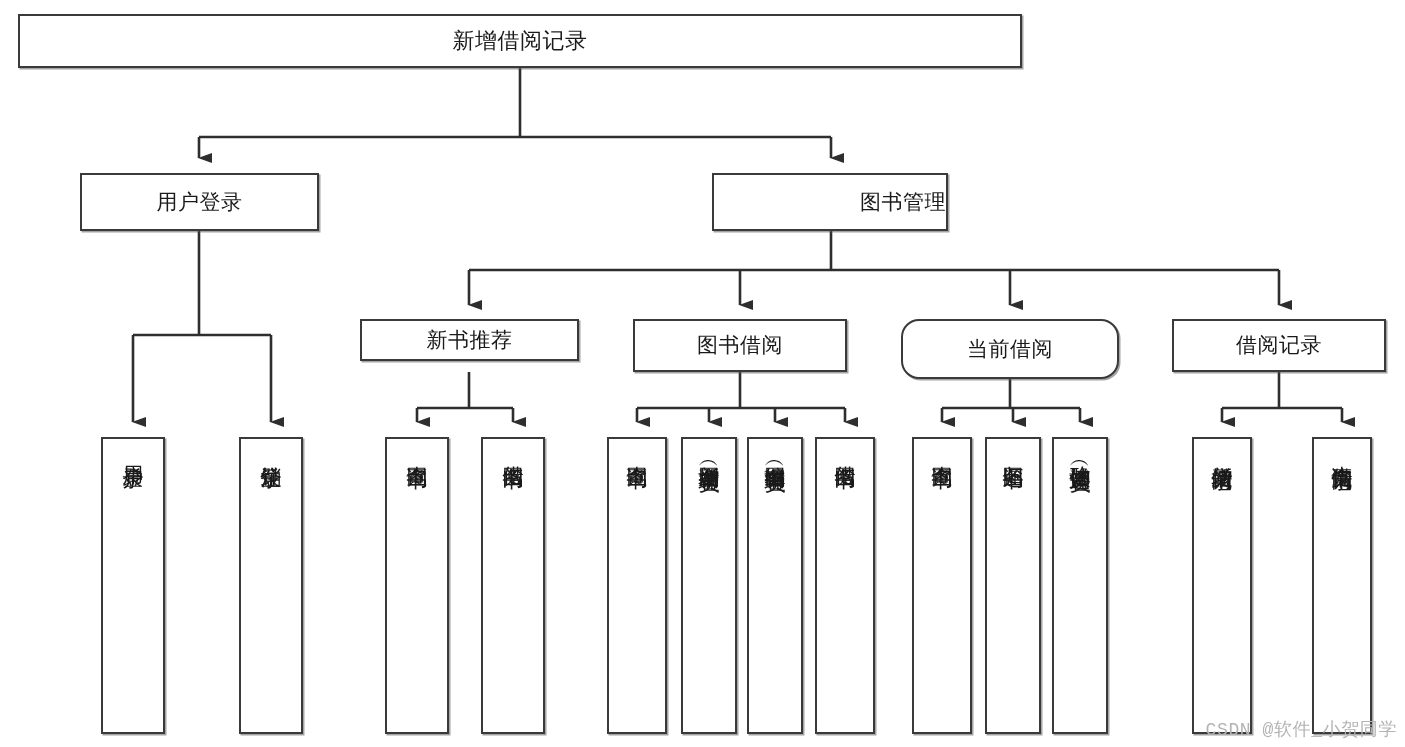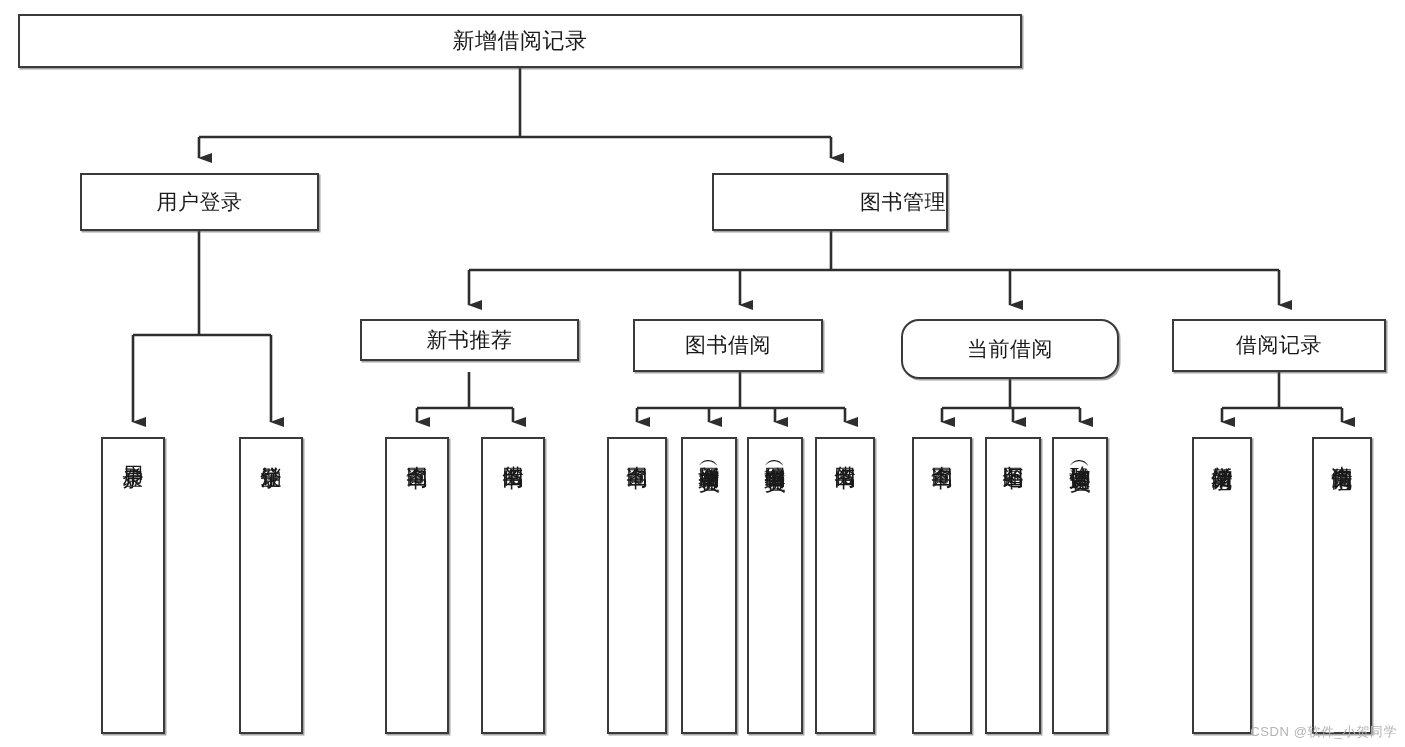--- a/index.html
+++ b/index.html
@@ -55,26 +55,26 @@
     text-orientation: upright;
     font-size: 21px;
     line-height: 1.05;
     letter-spacing: 1px;
     white-space: nowrap;
   }
   .node.root .lbl { font-size: 22px; }
   .watermark {
     position: absolute;
     color: #b4b4b4;
-    font-size: 13px;
+    font-size: 18px;
     white-space: nowrap;
     letter-spacing: 0.6px;
     right: 8px;
     bottom: 6px;
-    font-family: Liberation Sans, sans-serif;
+    font-family: Liberation Mono, monospace;
   }
 </style>
 </head>
 <body>
 
 <div id="canvas">
 
   <svg id="edges" viewBox="0 0 1405 747">
     <defs>
       <marker id="arrow" viewBox="0 0 12 14" refX="6" refY="13" markerWidth="12" markerHeight="14" orient="auto-start-reverse" markerUnits="userSpaceOnUse">
@@ -132,21 +132,21 @@
   <div class="node horiz" style="left:80px; top:173px; width:239px; height:58px;">
     <span class="lbl">用户登录</span>
   </div>
   <div class="node horiz" style="left:712px; top:173px; width:236px; height:58px;justify-content:flex-end;">
     <span class="lbl">图书管理</span>
   </div>
 
   <div class="node horiz" style="left:360px; top:319px; width:219px; height:42px;">
     <span class="lbl">新书推荐</span>
   </div>
-  <div class="node horiz" style="left:633px; top:319px; width:190px; height:53px;">
+  <div class="node horiz" style="left:633px; top:319px; width:214px; height:53px;">
     <span class="lbl">图书借阅</span>
   </div>
   <div class="node horiz" style="left:901px; top:319px; width:218px; height:60px;border-radius:18px;">
     <span class="lbl">当前借阅</span>
   </div>
   <div class="node horiz" style="left:1172px; top:319px; width:214px; height:53px;">
     <span class="lbl">借阅记录</span>
   </div>
 
   <div class="node vert" style="left:101px; top:437px; width:64px; height:297px;">

